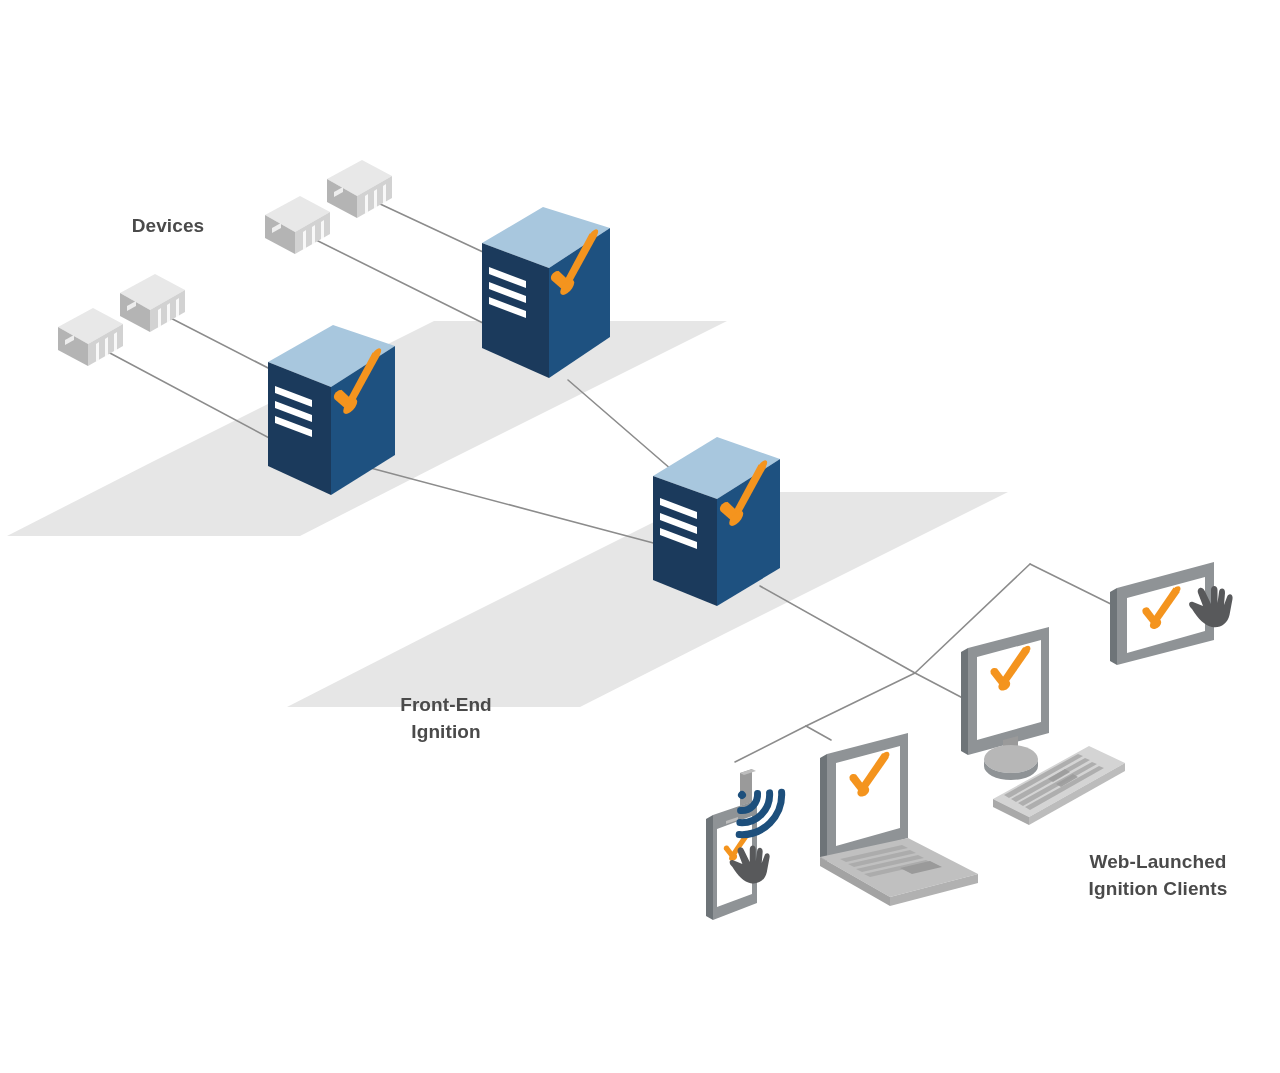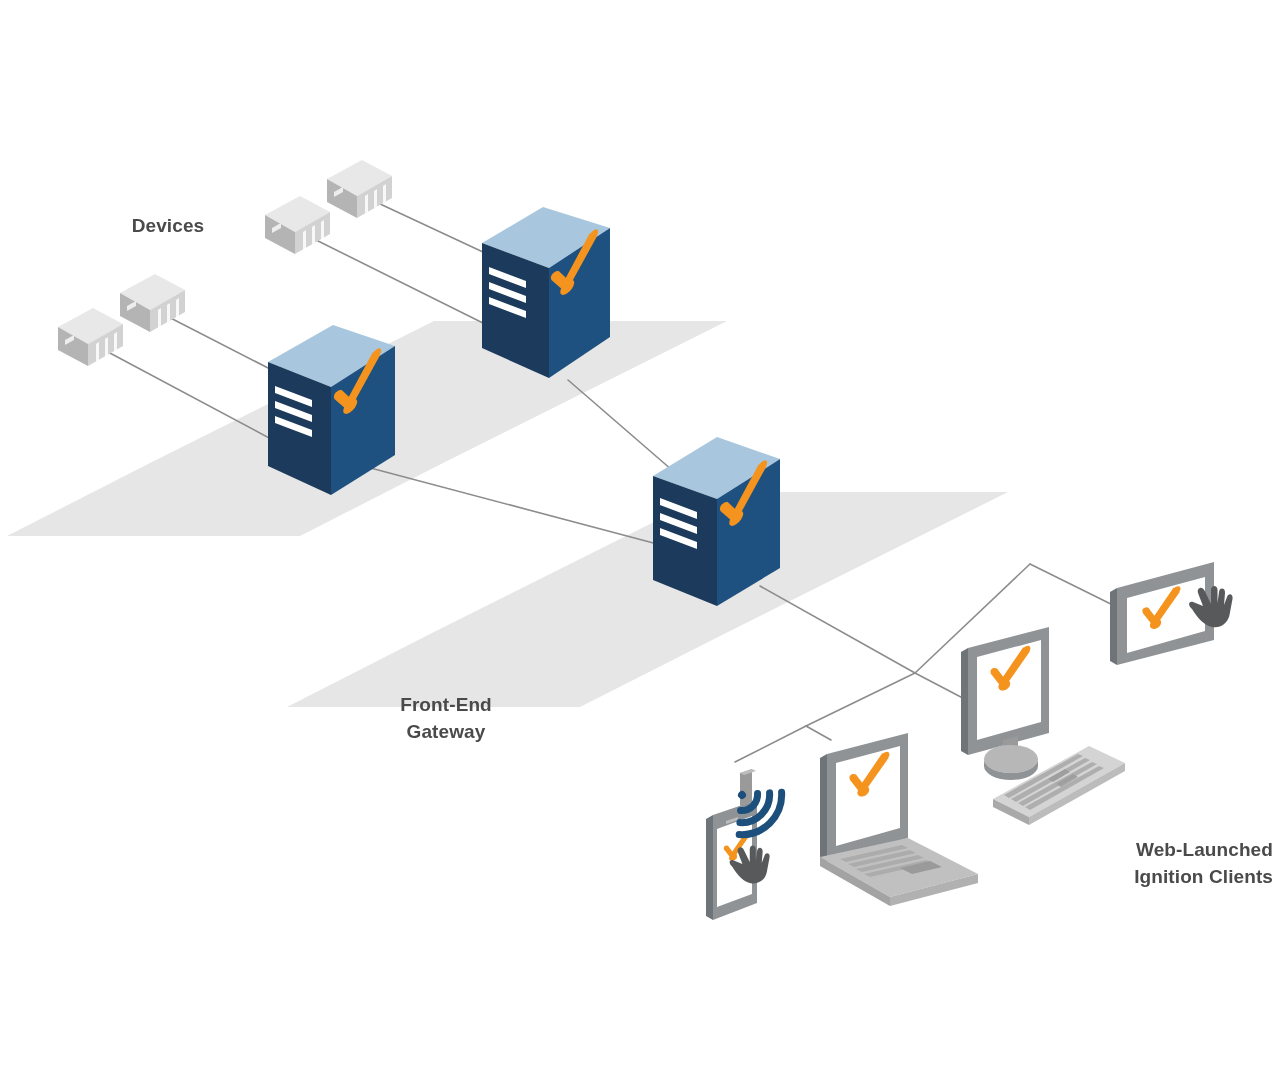--- a/index.html
+++ b/index.html
@@ -31,21 +31,21 @@
     position: absolute;
     font-family: "Liberation Sans", sans-serif;
     font-weight: bold;
     font-size: 19px;
     line-height: 27px;
     color: #4a4a4a;
     letter-spacing: 0.1px;
     white-space: pre-line;
   }
   .label-center { text-align: center; }
-  .label-left { text-align: right; }
+  .label-left { text-align: center; margin-top: 12px; }
   #label-devices  { left: 92px;  top: 212px; width: 152px; }
   #label-tags-io  { left: 82px;  top: 531px; width: 248px; }
   #label-frontend { left: 330px; top: 691px; width: 232px; }
   #label-clients  { left: 1043px; top: 836px; width: 230px; }
 </style>
 </head>
 <body>
 
 <div id="diagram-root">
 
@@ -304,18 +304,18 @@
       <path d="M -21 -18 A 28 28 0 0 1 21 -18" stroke-width="7" transform="rotate(180)"></path>
       <path d="M -30 -26 A 40 40 0 0 1 30 -26" stroke-width="7" transform="rotate(180)"></path>
     </g>
 
   </svg>
 
   <div class="diag-label label-center" id="label-devices">Devices</div>
 
 
   <div class="diag-label label-center" id="label-frontend">Front-End
-Gateway</div>
+Ignition</div>
 
   <div class="diag-label label-left" id="label-clients">Web-Launched
 Ignition Clients</div>
 
 </div>
 
 </body></html>

